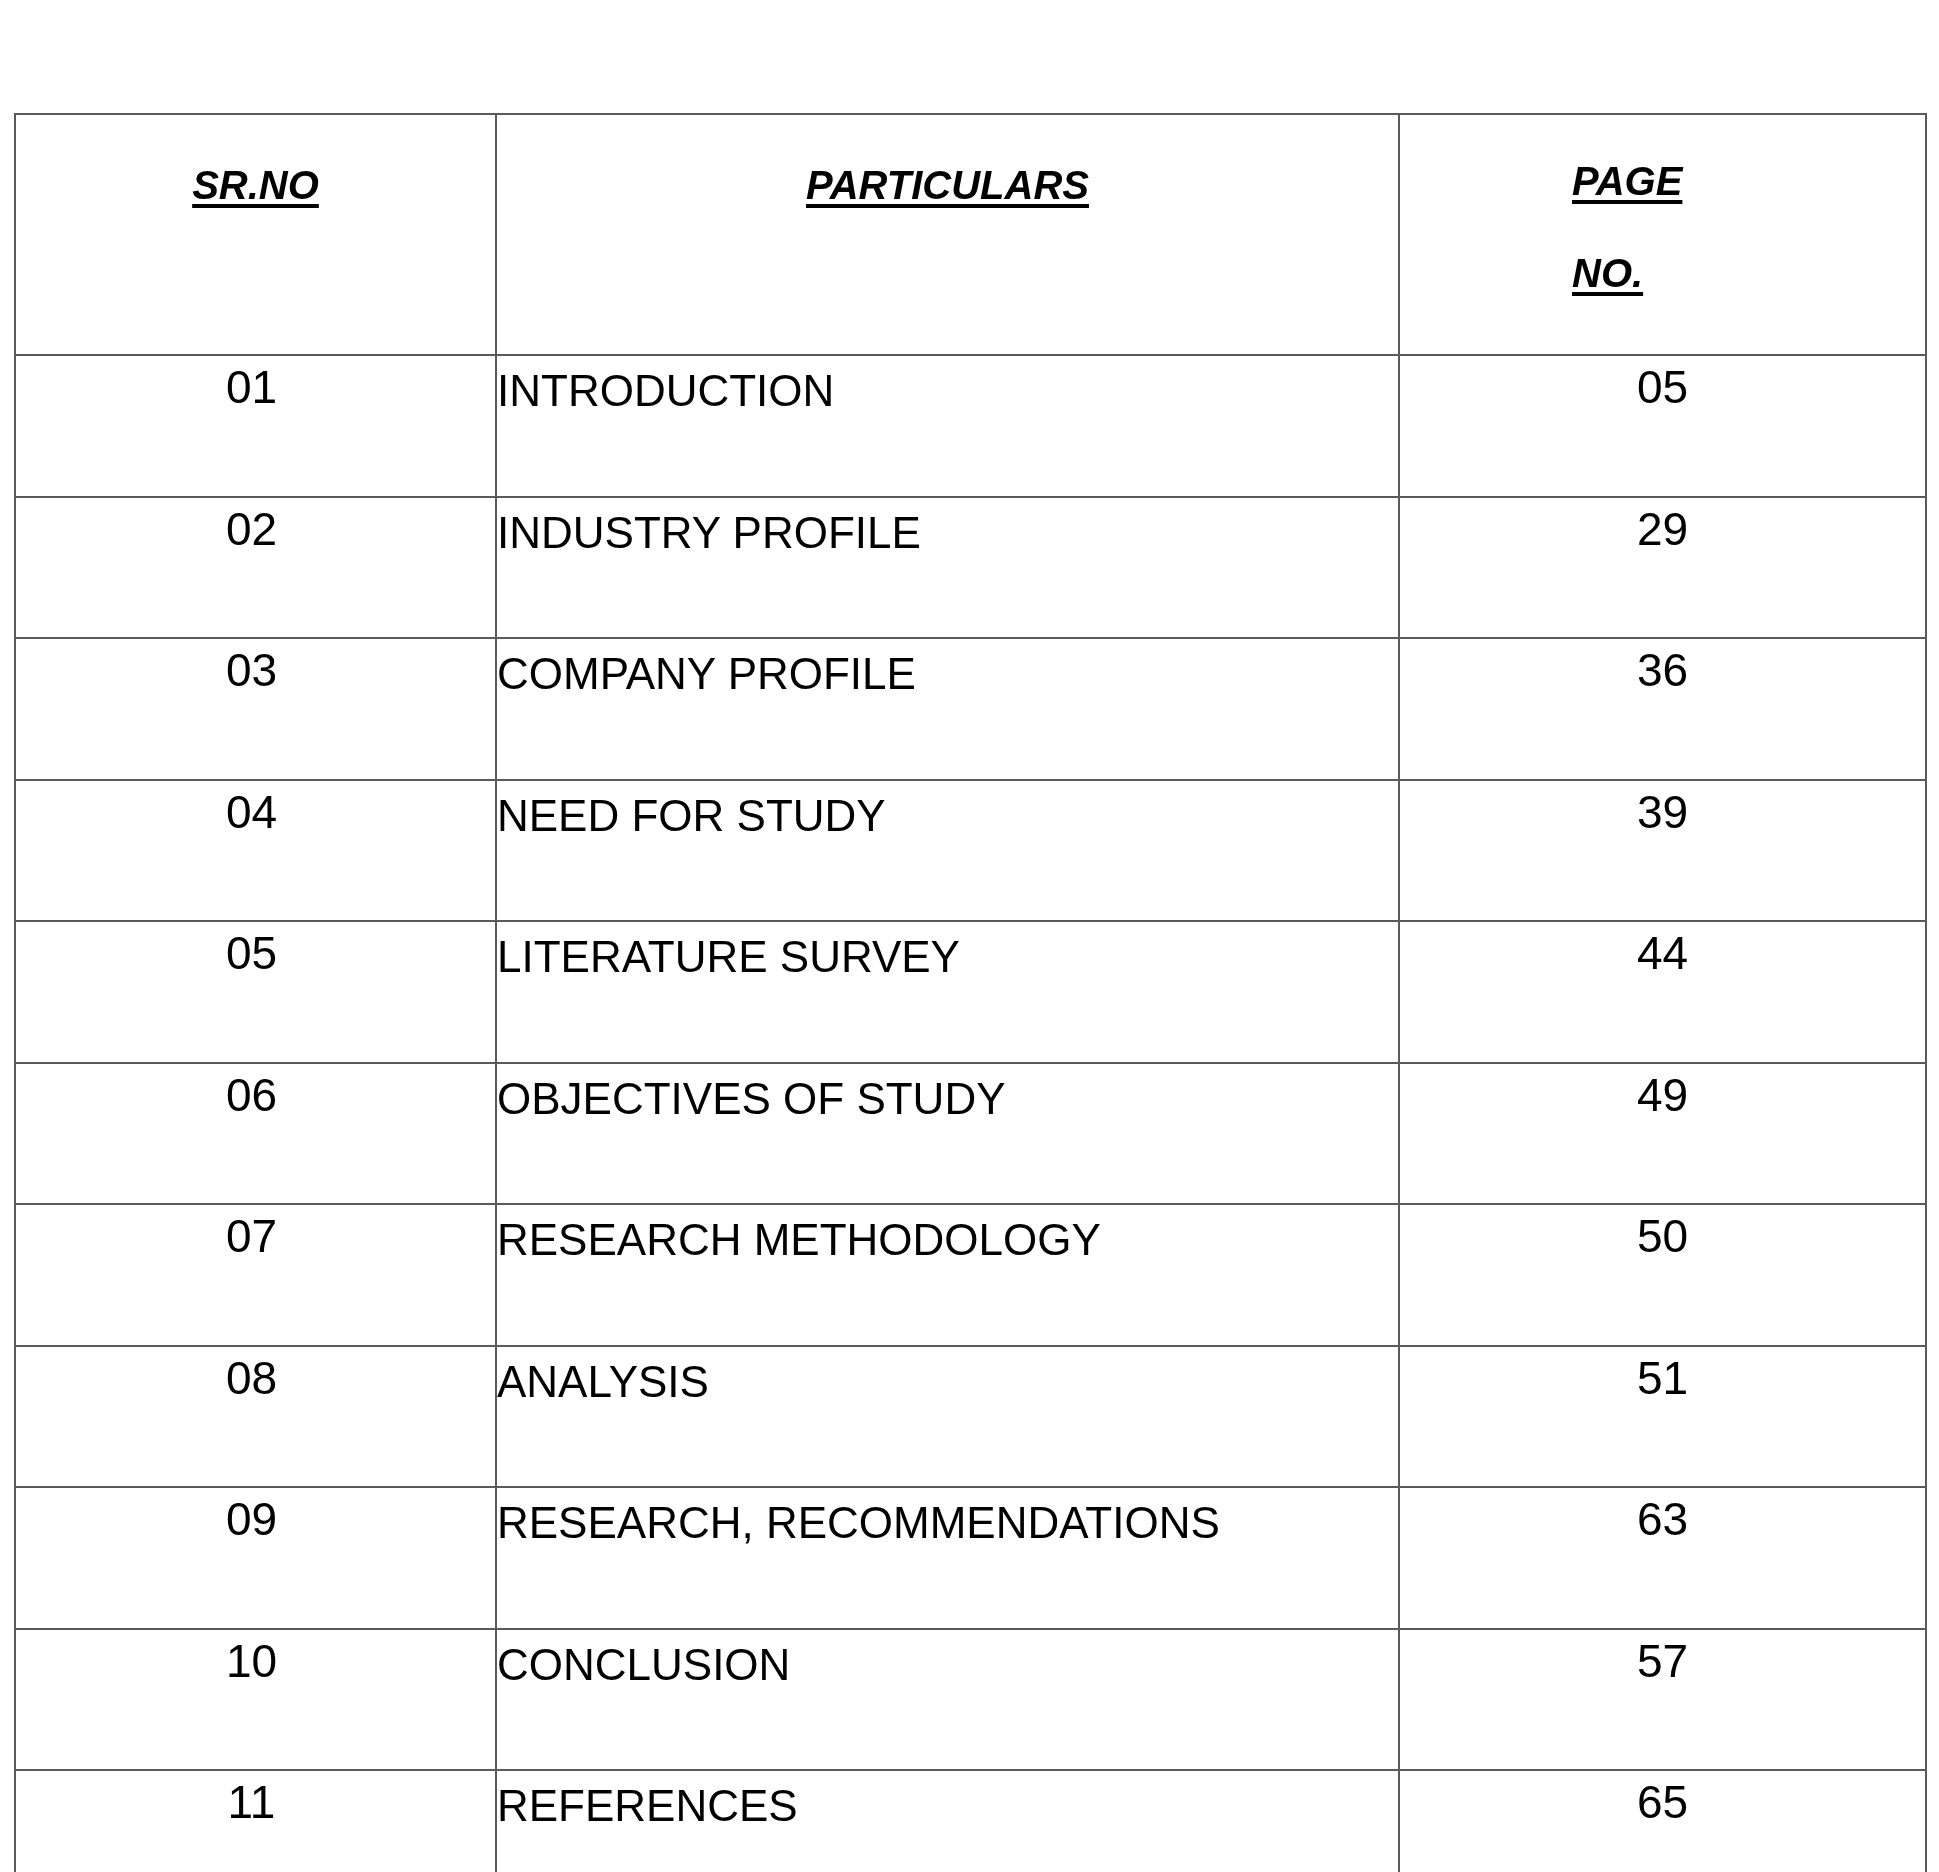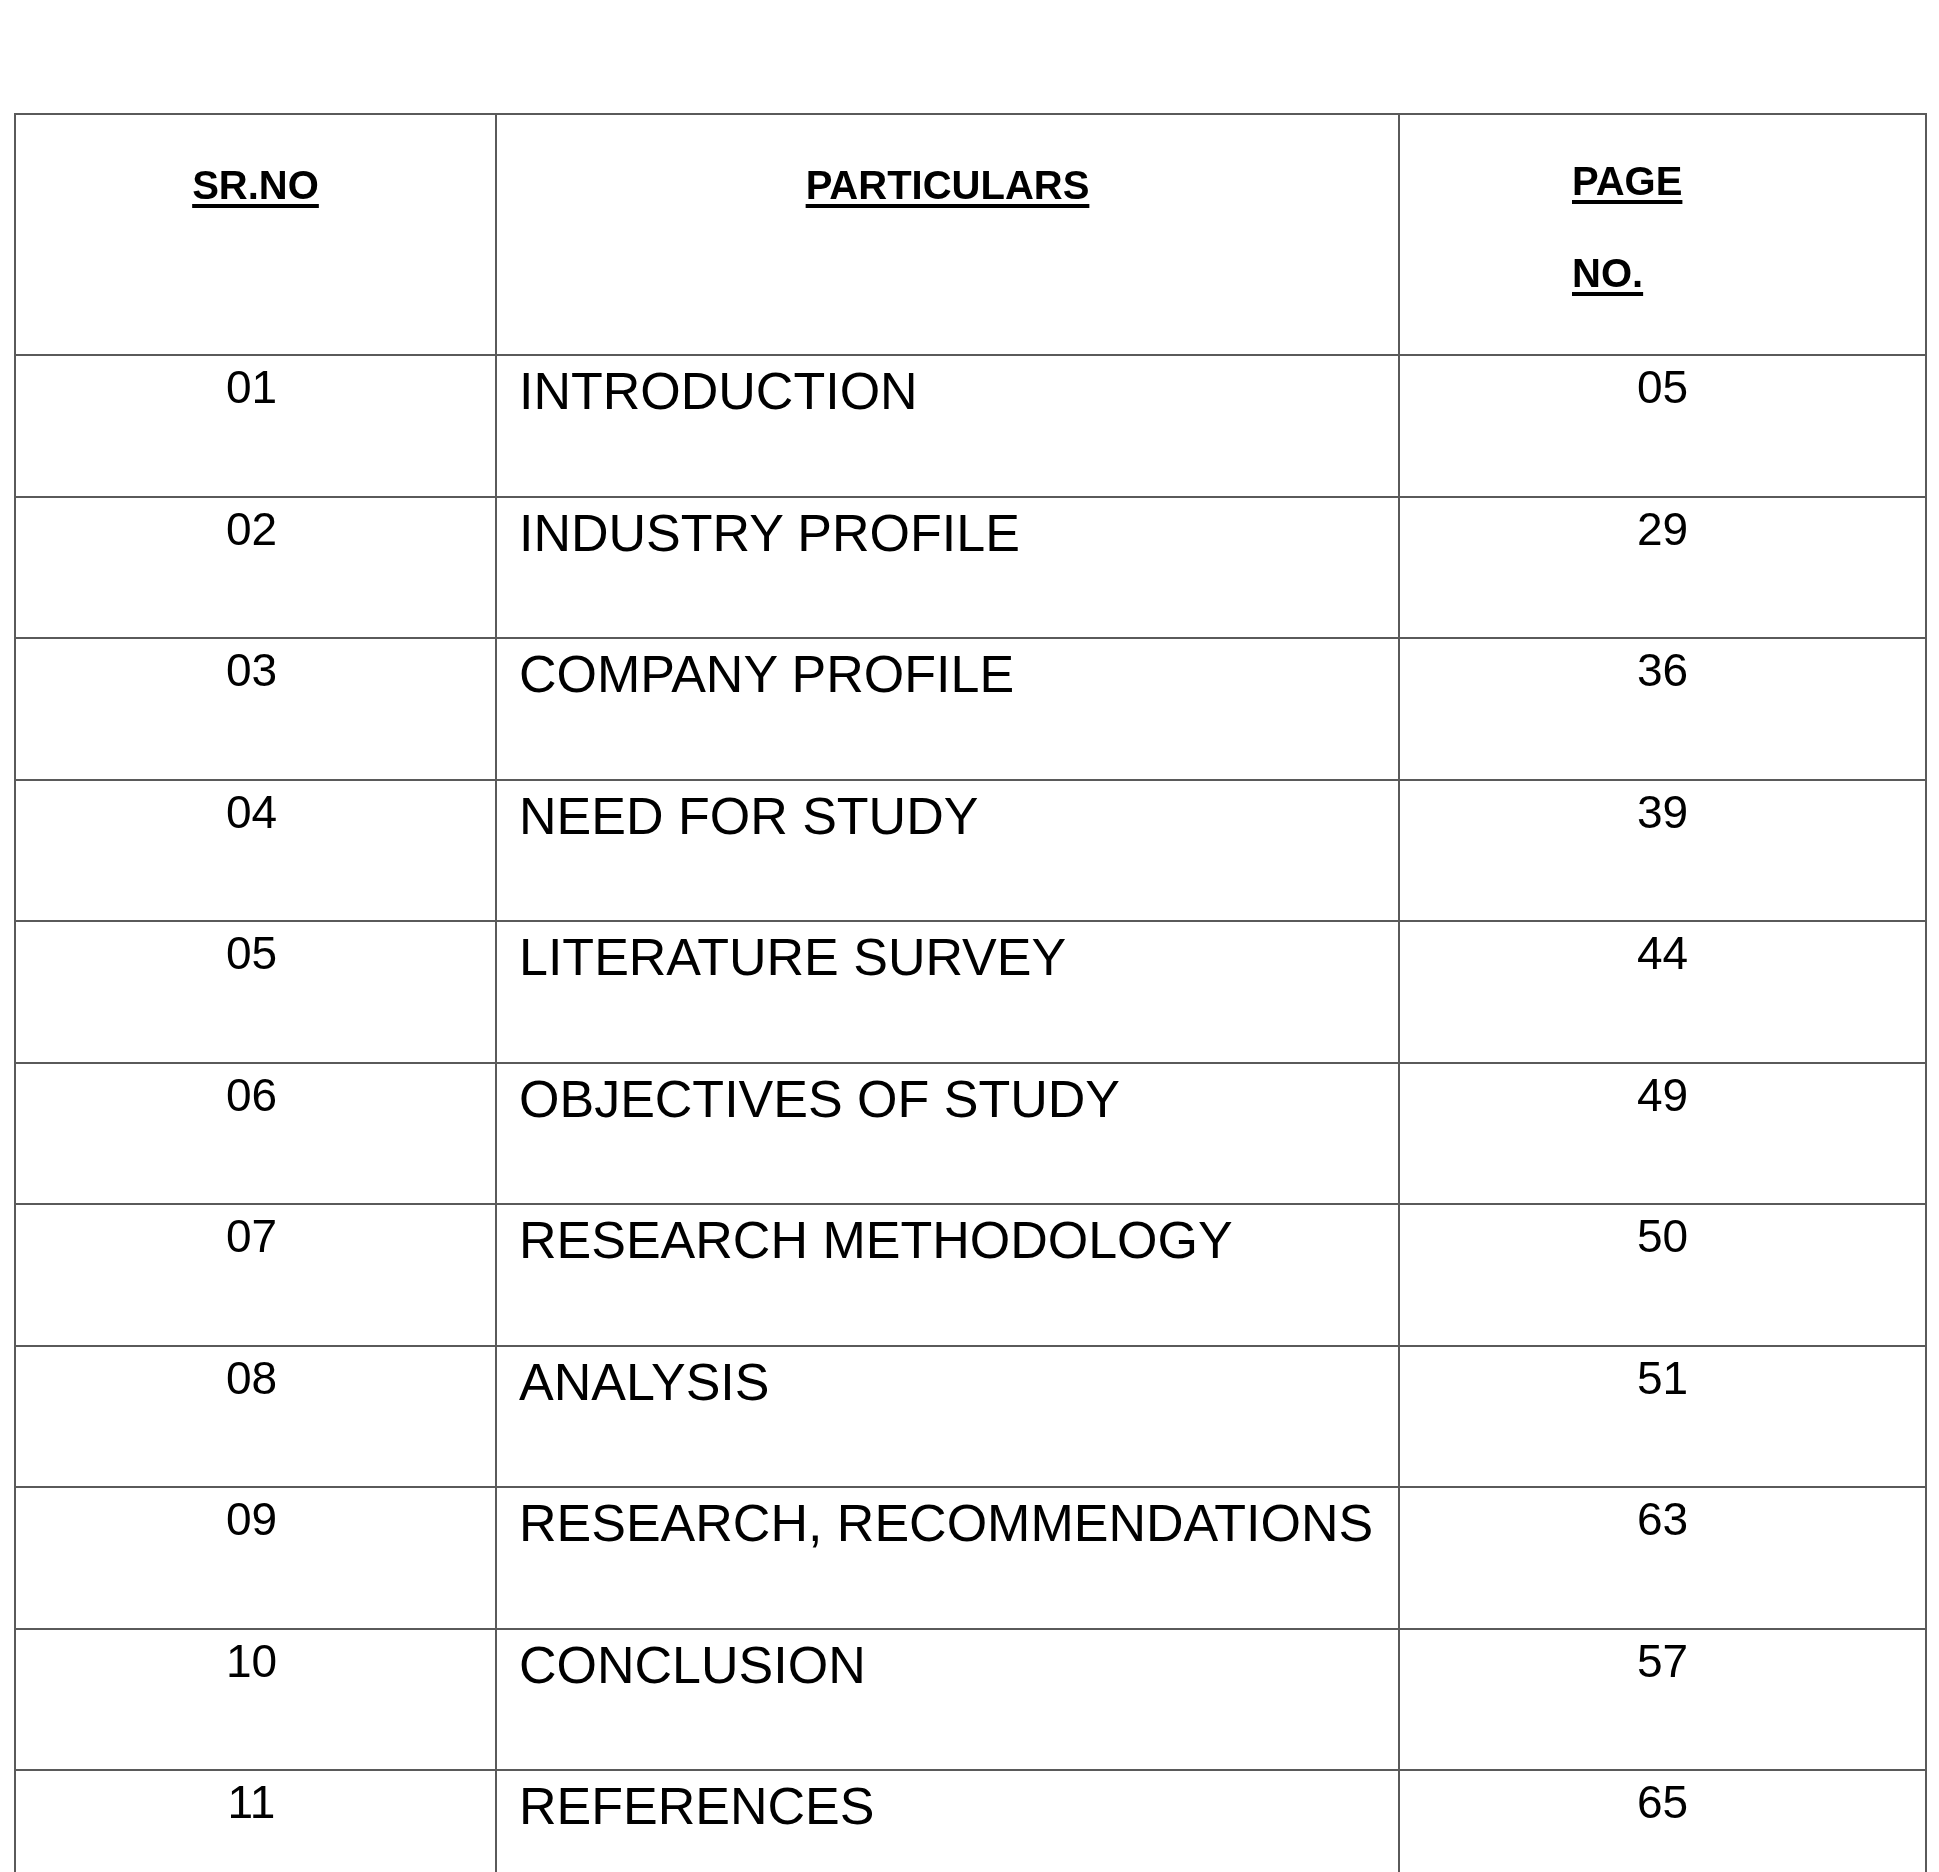--- a/index.html
+++ b/index.html
@@ -6,26 +6,26 @@
   body { width: 1939px; height: 1872px; position: relative; overflow: hidden;
          font-family: "Liberation Sans", sans-serif; color: #000; }
   .toc { position: absolute; left: 14px; top: 113px; width: 1911px;
          border-collapse: collapse; table-layout: fixed; }
   .toc td, .toc th { border: 2px solid #5a5a5a; padding: 0; vertical-align: top; }
   .toc col.c1 { width: 481px; }
   .toc col.c2 { width: 903px; }
   .toc col.c3 { width: 527px; }
   .hdr th { height: 191px; font-weight: bold; font-size: 40px; }
   .hdr .h-text { text-decoration: underline; text-decoration-thickness: 4px;
-                 text-underline-offset: 5px; }
+                 text-underline-offset: 5px; font-style: italic; }
   .hdr .th1, .hdr .th2 { text-align: center; padding-top: 48px; }
   .hdr .th3 { text-align: left; padding-left: 172px; padding-top: 20px; line-height: 92px; }
   .row td { height: 127.5px; font-size: 46px; line-height: 46px; }
   .row .sr { text-align: center; padding-top: 8px; padding-right: 8px; margin-top: 22px; }
-  .row .part { text-align: left; padding-left: 22px; padding-top: 12px; font-size: 52px; border-radius: 18px; }
+  .row .part { text-align: left; padding-top: 12px; font-size: 44px; border-radius: 18px; }
   .row .pg { text-align: center; padding-top: 8px; }
 </style>
 </head>
 <body>
 
 <table class="toc">
   <colgroup>
       <col class="c1">
       <col class="c2">
       <col class="c3">

